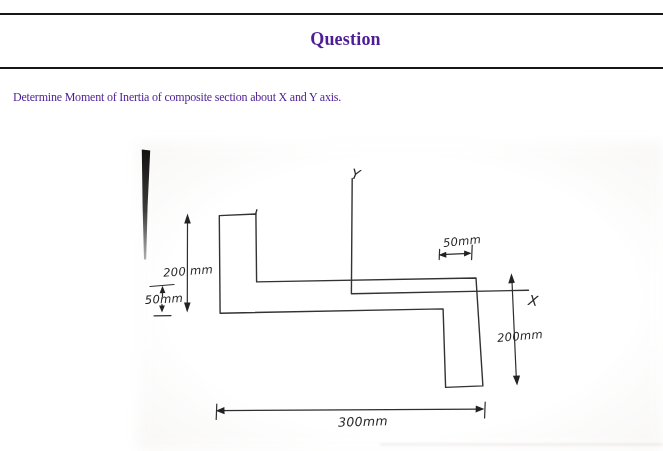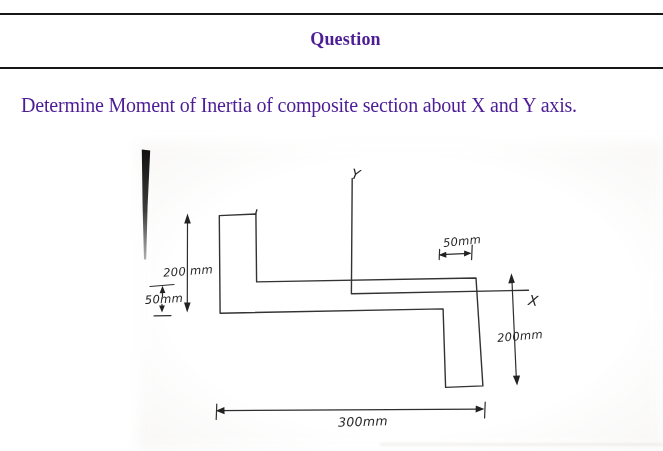--- a/index.html
+++ b/index.html
@@ -12,22 +12,22 @@
   .rule.mid{top:67px;}
   .title-row{
     position:absolute;top:29px;left:0;width:663px;text-align:center;
   }
   .title-row h1{
     display:inline-block;margin:0;padding:0;transform:translateX(14px);
     font-size:18px;font-weight:bold;letter-spacing:.2px;
     font-family:"Liberation Serif", serif;
   }
   .question-text{
-    position:absolute;top:78px;left:5px;width:640px;margin:16px;
-    font-size:20px;letter-spacing:-.2px;line-height:22px;
+    position:absolute;top:78px;left:5px;width:640px;margin:8px;
+    font-size:12px;letter-spacing:-.2px;line-height:22px;
     font-family:"Liberation Serif", serif;
   }
   .figure{position:absolute;left:0;top:110px;width:663px;height:341px;}
   .figure svg{display:block;}
   .ink{stroke:#333;stroke-width:1.4;fill:none;stroke-linecap:round;stroke-linejoin:round;}
   .dim{stroke:#2e2e2e;stroke-width:1.2;fill:none;stroke-linecap:round;}
   .head{fill:#222;stroke:none;}
   .hand{
     font-family:"DejaVu Sans", sans-serif;font-style:italic;font-size:11.5px;
     fill:#252525;letter-spacing:.3px;

